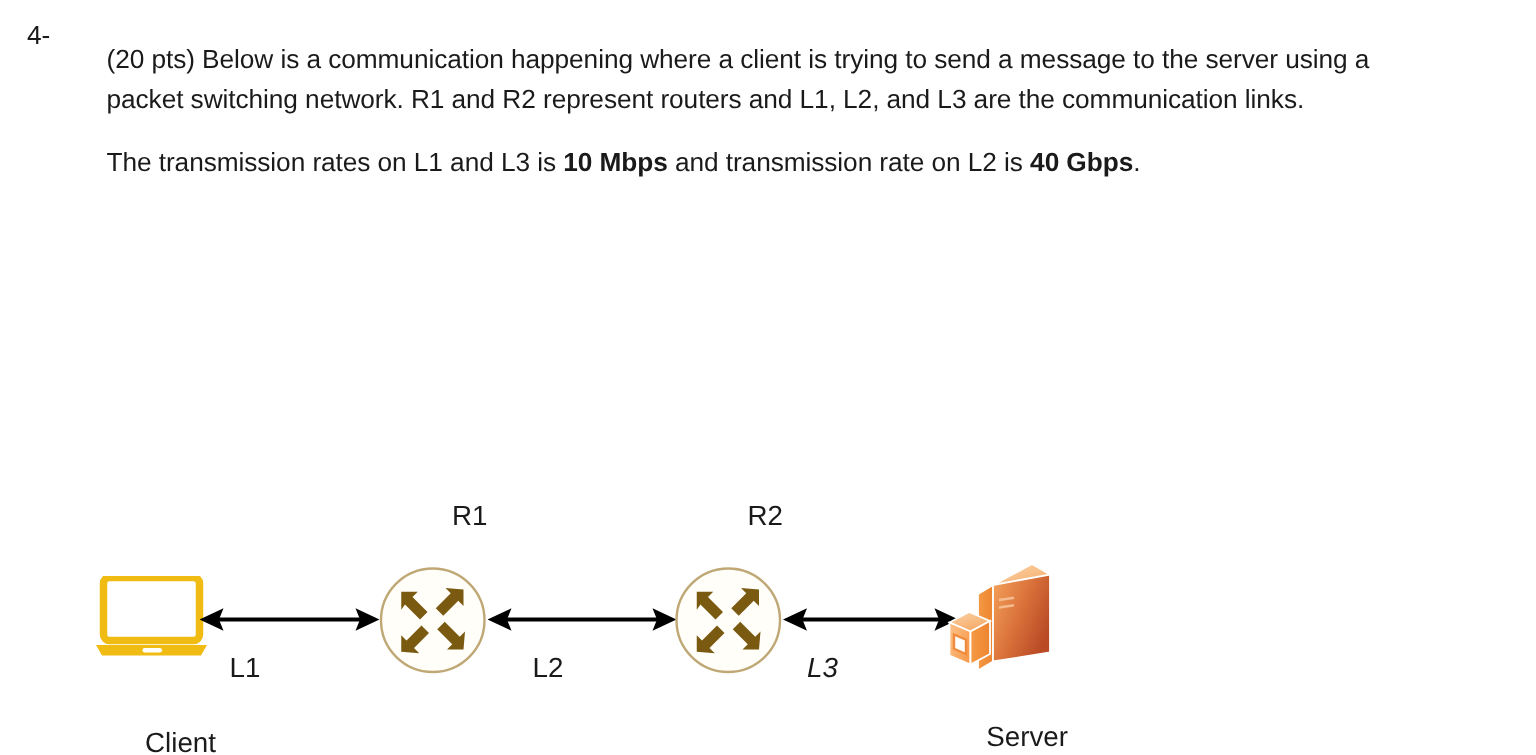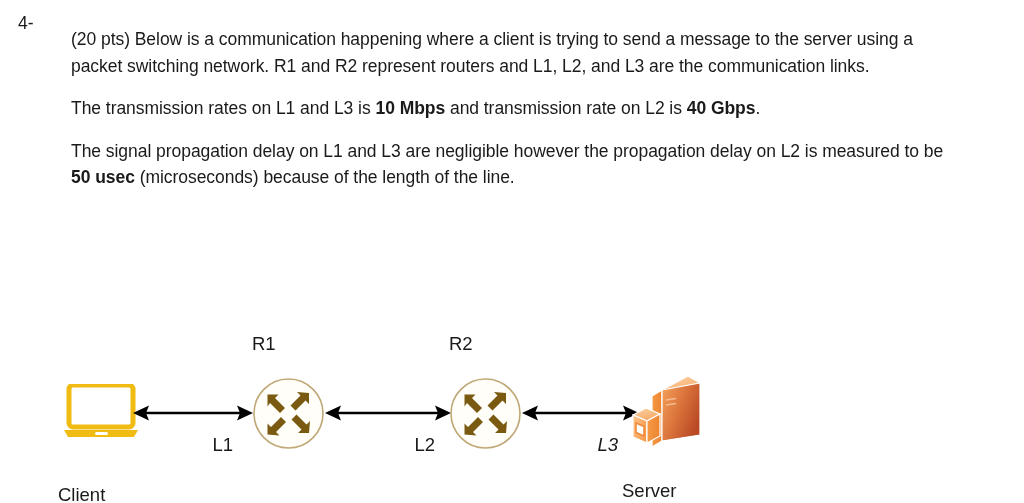--- a/index.html
+++ b/index.html
@@ -62,29 +62,29 @@
     width: 1024px;
     height: 178px;
   }
 
   .node-label {
     position: absolute;
     font-size: 18.5px;
     line-height: 20px;
     color: #1a1a1a;
     white-space: nowrap;
-    text-align: left;
+    text-align: right;
   }
   .link-label {
     position: absolute;
     font-size: 18.5px;
     line-height: 20px;
     color: #1a1a1a;
     white-space: nowrap;
-    text-align: right;
+    text-align: left;
   }
 
   
   #client-icon {
     position: absolute;
     left: 64px;
     top: 59px;
     width: 74px;
     height: 54px;
   }
@@ -118,21 +118,20 @@
   #link-l3-arrow { left: 522px; width: 117px; }
 </style>
 </head>
 <body>
 
 <div id="question-block">
   <div class="q-number">4-</div>
   <div class="q-text">
     <p><span>(20 pts) Below is a communication happening where a client is trying to send a message to the server using a packet switching network. R1 and R2 represent routers and L1, L2, and L3 are the communication links.</span></p>
     <p><span>The transmission rates on L1 and L3 is </span><b class="strong">10 Mbps</b><span> and transmission rate on L2 is </span><b class="strong">40 Gbps</b><span>.</span></p>
-    <p><span>The signal propagation delay on L1 and L3 are negligible however the propagation delay on L2 is measured to be </span><b class="strong">50 usec</b><span> (microseconds) because of the length of the line.</span></p>
     <div class="para-gap"></div>
   </div>
 </div>
 
 <div id="diagram">
 
   <div class="node-label" style="left:252px; top:9px; width:73px;">R1</div>
 
   <div class="node-label" style="left:449px; top:9px; width:73px;">R2</div>
 

